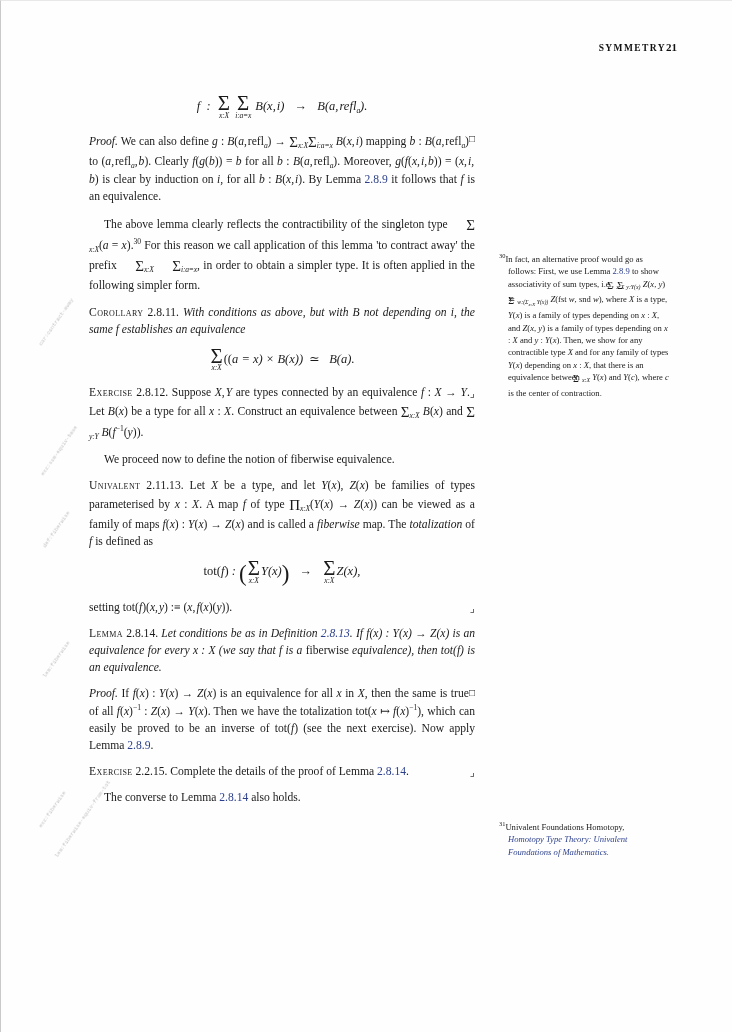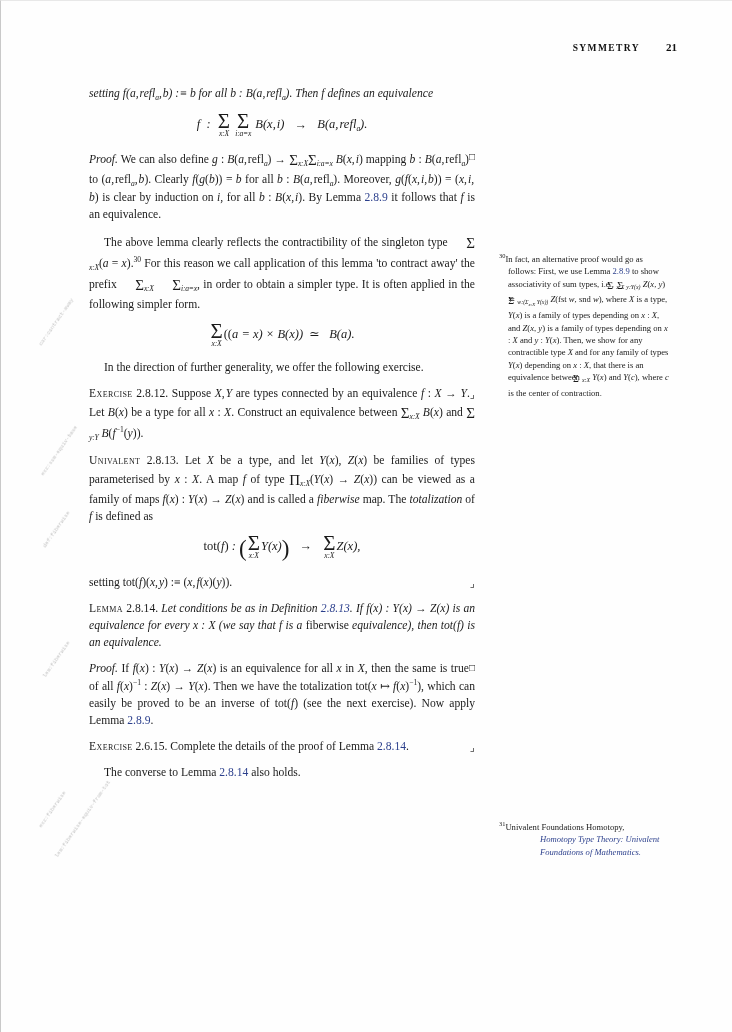--- a/index.html
+++ b/index.html
@@ -24,21 +24,20 @@
     box-sizing: border-box;
   }
 
   
   .runhead {
     position: absolute;
     top: 40px;
     right: 55px;
     display: flex;
     align-items: baseline;
-    gap: 26px;
     font-size: 9.5px;
     letter-spacing: 1.4px;
     font-weight: 700;
     color: #111;
   }
   .runhead .folio {
     font-size: 11px;
     letter-spacing: 0;
   }
 
@@ -166,21 +165,21 @@
     display: inline-block;
     font-style: normal;
     font-size: 10px;
     vertical-align: -2px;
   }
   .fnote .ssub {
     font-size: 5.8px;
     font-style: italic;
     vertical-align: -2px;
   }
-  .ref-title { color: #2b3f8c; font-style: italic; margin-left: 32px; }
+  .ref-title { color: #2b3f8c; font-style: italic; }
 
   
   .tag {
     position: absolute;
     font-family: "Liberation Mono", "DejaVu Sans Mono", monospace;
     font-size: 5.2px;
     letter-spacing: 0.2px;
     color: #9a9a9a;
     opacity: 0.62;
     transform: rotate(-55deg);
@@ -203,23 +202,20 @@
     <span class="tag" style="left:42px;top:340px">cor:contract-away</span>
     <span class="tag" style="left:44px;top:470px">exc:sum-equiv-base</span>
     <span class="tag" style="left:46px;top:542px">def:fiberwise</span>
     <span class="tag" style="left:46px;top:672px">lem:fiberwise</span>
     <span class="tag" style="left:42px;top:822px">exc:fiberwise</span>
     <span class="tag" style="left:58px;top:852px">lem:fiberwise-equiv-from-tot</span>
   </div>
 
   <div class="body-col">
 
-    <p class="blk it">
-      setting <span class="mathy">f</span>(<span class="mathy">a</span>, refl<span class="sub-inline">a</span>, <span class="mathy">b</span>) :≡ <span class="mathy">b</span> for all <span class="mathy">b</span> : <span class="mathy">B</span>(<span class="mathy">a</span>, refl<span class="sub-inline">a</span>). Then <span class="mathy">f</span> defines an equivalence
-    </p>
 
     <div class="eq">
       <span class="mathy">f</span>&nbsp; :&nbsp;
       <span class="bigsum">
         <span class="g">Σ</span><span class="sub">x:X</span>
       </span>
       <span class="bigsum">
         <span class="g">Σ</span><span class="sub">i:a=x</span>
       </span>
       <span class="mathy">B</span>(<span class="mathy">x</span>, <span class="mathy">i</span>)
@@ -240,43 +236,49 @@
     </p>
 
     <p class="blk indent">
       The above lemma clearly reflects the contractibility of the singleton
       type <span class="bigprod">Σ</span><span class="sub-inline">x:X</span>(<span class="mathy">a</span> = <span class="mathy">x</span>).<span class="sup">30</span>
       For this reason we call application of this lemma 'to
       contract away' the prefix <span class="bigprod">Σ</span><span class="sub-inline">x:X</span> <span class="bigprod">Σ</span><span class="sub-inline">i:a=x</span>, in order to obtain a simpler type.
       It is often applied in the following simpler form.
     </p>
 
+    <p class="blk">
+      <span class="sc">Corollary</span>
+      <span>2.8.11.</span>
+      <span class="it">With conditions as above, but with <span class="mathy">B</span> not depending on <span class="mathy">i</span>,
+      the same <span class="mathy">f</span> establishes an equivalence</span>
+    </p>
 
     <div class="eq">
       <span class="bigsum">
         <span class="g">Σ</span><span class="sub">x:X</span>
       </span><span style="font-style:normal">((</span><span class="mathy">a</span> = <span class="mathy">x</span>) × <span class="mathy">B</span>(<span class="mathy">x</span>))
       &nbsp;≃&nbsp;&nbsp; <span class="mathy">B</span>(<span class="mathy">a</span>).
     </div>
 
-    <p class="blk indent">In the direction of further generality, we offer the following exercise.</p>
 
     <p class="blk">
       <span class="exmark">⌟</span>
       <span class="sc">Exercise</span>
       <span>2.8.12.</span>
       Suppose <span class="mathy">X</span>, <span class="mathy">Y</span> are types connected by an equivalence
       <span class="mathy">f</span> : <span class="mathy">X</span> → <span class="mathy">Y</span>. Let <span class="mathy">B</span>(<span class="mathy">x</span>) be a type for all <span class="mathy">x</span> : <span class="mathy">X</span>. Construct an equivalence
       between <span class="bigprod">Σ</span><span class="sub-inline">x:X</span> <span class="mathy">B</span>(<span class="mathy">x</span>) and <span class="bigprod">Σ</span><span class="sub-inline">y:Y</span> <span class="mathy">B</span>(<span class="mathy">f</span><span class="sup">−1</span>(<span class="mathy">y</span>)).
     </p>
 
+    <p class="blk indent">We proceed now to define the notion of fiberwise equivalence.</p>
 
     <p class="blk">
       <span class="sc">Univalent</span>
-      <span>2.8.13.</span>
+      <span>2.11.13.</span>
       Let <span class="mathy">X</span> be a type, and let <span class="mathy">Y</span>(<span class="mathy">x</span>), <span class="mathy">Z</span>(<span class="mathy">x</span>) be families of types
       parameterised by <span class="mathy">x</span> : <span class="mathy">X</span>. A map <span class="mathy">f</span> of type <span class="bigprod">Π</span><span class="sub-inline">x:X</span>(<span class="mathy">Y</span>(<span class="mathy">x</span>) → <span class="mathy">Z</span>(<span class="mathy">x</span>)) can be
       viewed as a family of maps <span class="mathy">f</span>(<span class="mathy">x</span>) : <span class="mathy">Y</span>(<span class="mathy">x</span>) → <span class="mathy">Z</span>(<span class="mathy">x</span>) and is called a <span class="it">fiberwise</span>
       map. The <span class="it">totalization</span> of <span class="mathy">f</span> is defined as
     </p>
 
     <div class="eq">
       <span style="font-style:normal">tot(</span><span class="mathy">f</span><span style="font-style:normal">)</span> :
       <span class="paren-big">(</span><span class="bigsum"><span class="g">Σ</span><span class="sub">x:X</span></span><span class="mathy">Y</span>(<span class="mathy">x</span>)<span class="paren-big">)</span>
       <span class="arrow">→</span>
@@ -301,21 +303,21 @@
       <span class="it">Proof.</span>
       If <span class="mathy">f</span>(<span class="mathy">x</span>) : <span class="mathy">Y</span>(<span class="mathy">x</span>) → <span class="mathy">Z</span>(<span class="mathy">x</span>) is an equivalence for all <span class="mathy">x</span> in <span class="mathy">X</span>, then the
       same is true of all <span class="mathy">f</span>(<span class="mathy">x</span>)<span class="sup">−1</span> : <span class="mathy">Z</span>(<span class="mathy">x</span>) → <span class="mathy">Y</span>(<span class="mathy">x</span>). Then we have the totalization
       tot(<span class="mathy">x</span> ↦ <span class="mathy">f</span>(<span class="mathy">x</span>)<span class="sup">−1</span>), which can easily be proved to be an inverse of tot(<span class="mathy">f</span>)
       (see the next exercise). Now apply Lemma <span class="ref">2.8.9</span>.
     </p>
 
     <p class="blk">
       <span class="exmark">⌟</span>
       <span class="sc">Exercise</span>
-      <span>2.6.15.</span>
+      <span>2.2.15.</span>
       Complete the details of the proof of Lemma <span class="ref">2.8.14</span>.
     </p>
 
     <p class="blk indent">
       The converse to Lemma <span class="ref">2.8.14</span> also holds.
     </p>
 
 
   </div>
 

